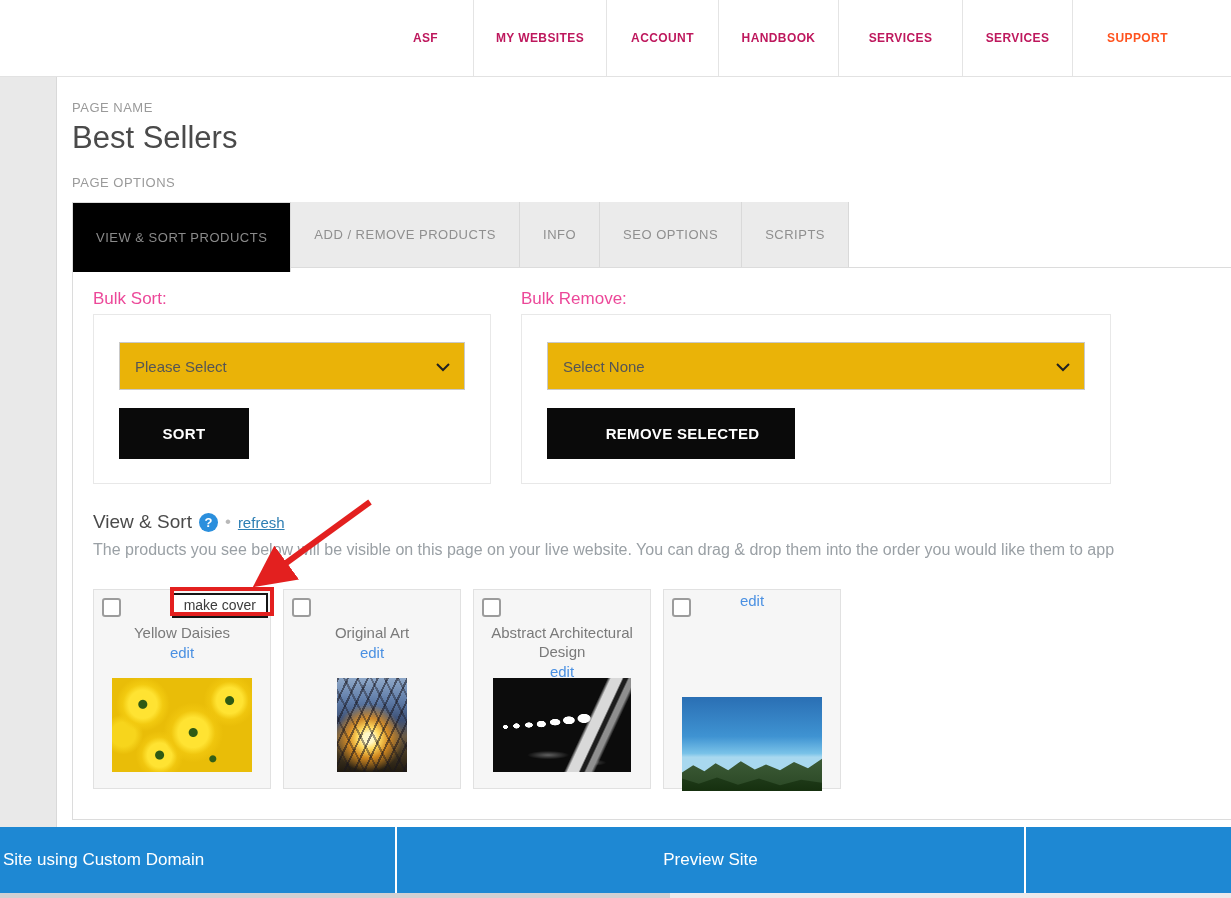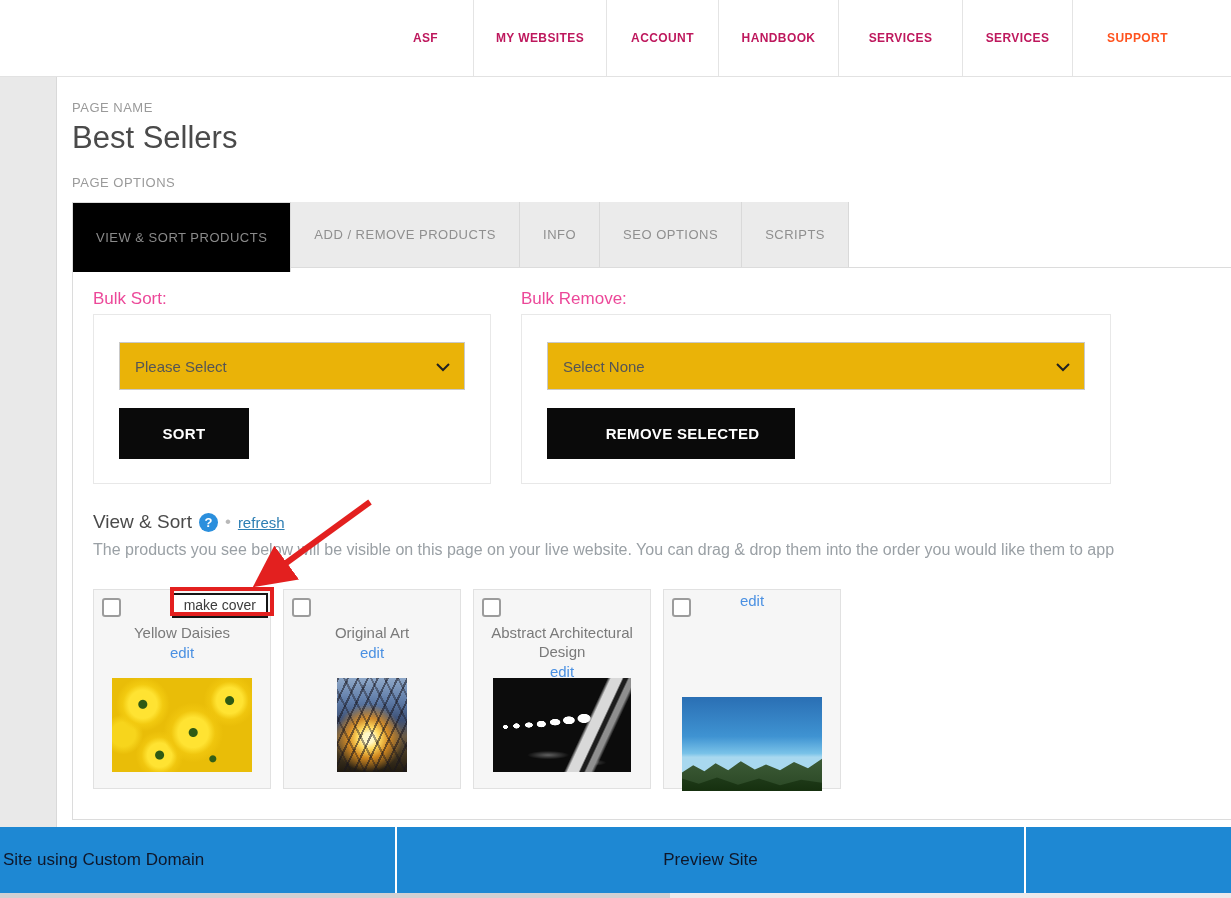--- a/index.html
+++ b/index.html
@@ -115,21 +115,21 @@
     background:linear-gradient(180deg, #2a6fb4 0%, #3f93d2 42%, #79c2e8 60%, #a8d8ef 64%); }
   .mtn-back { position:absolute; left:0; bottom:0; width:100%; height:44%;
     background:linear-gradient(180deg, #41603c, #2a4724);
     clip-path:polygon(0 55%,8% 38%,16% 52%,24% 33%,33% 50%,42% 28%,52% 48%,60% 36%,70% 50%,80% 30%,90% 45%,100% 22%,100% 100%,0 100%); }
   .mtn-front { position:absolute; left:0; bottom:0; width:100%; height:22%;
     background:linear-gradient(180deg, #23401e, #16300f);
     clip-path:polygon(0 40%,12% 65%,25% 35%,40% 70%,55% 40%,70% 72%,85% 45%,100% 60%,100% 100%,0 100%); }
 
   
   .footer { position:absolute; left:0; top:827px; width:1235px; height:66px; background:#1e88d3; display:flex; }
-  .f-btn { display:flex; align-items:center; justify-content:center; color:#0f172a; font-size:17px; cursor:pointer; }
+  .f-btn { display:flex; align-items:center; justify-content:center; color:#ffffff; font-size:17px; cursor:pointer; }
   .f-btn.first { width:397px; justify-content:flex-start; padding-left:3px; border-right:2px solid #fff; }
   .f-btn.mid { width:629px; border-right:2px solid #fff; }
   .f-btn.last { width:205px; }
   .hscroll { position:absolute; left:0; top:893px; width:1231px; height:5px; background:#ebe9eb; }
   .hscroll .thumb { position:absolute; left:0; top:0; height:5px; width:670px; background:#d2d0d2; }
 </style>
 </head>
 <body>
 
 <div class="header">

